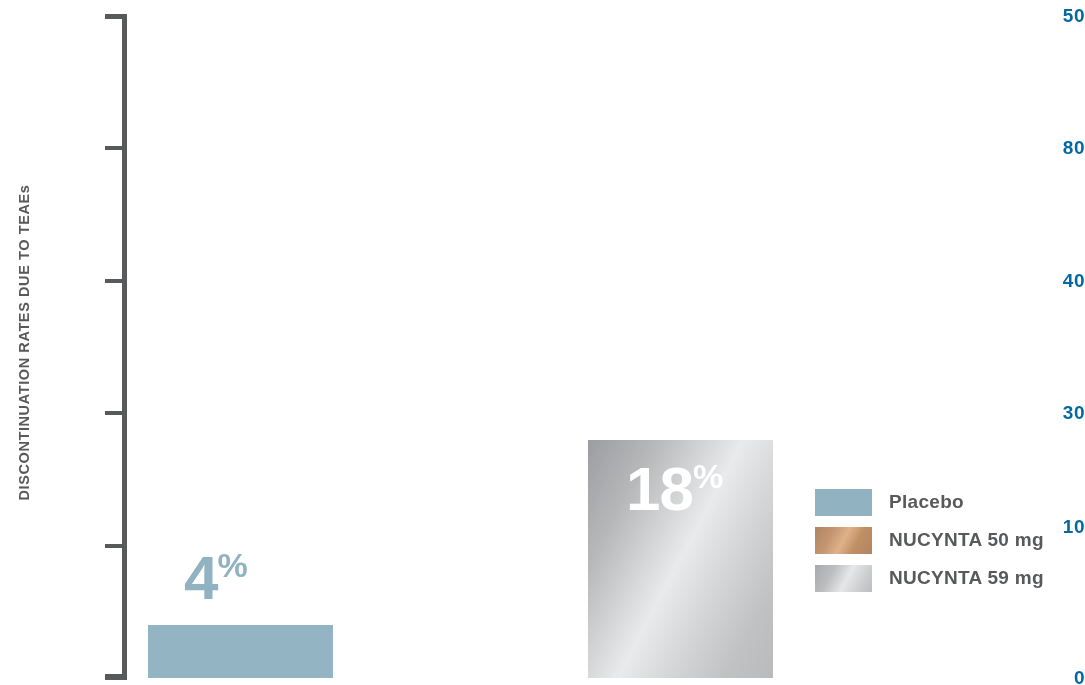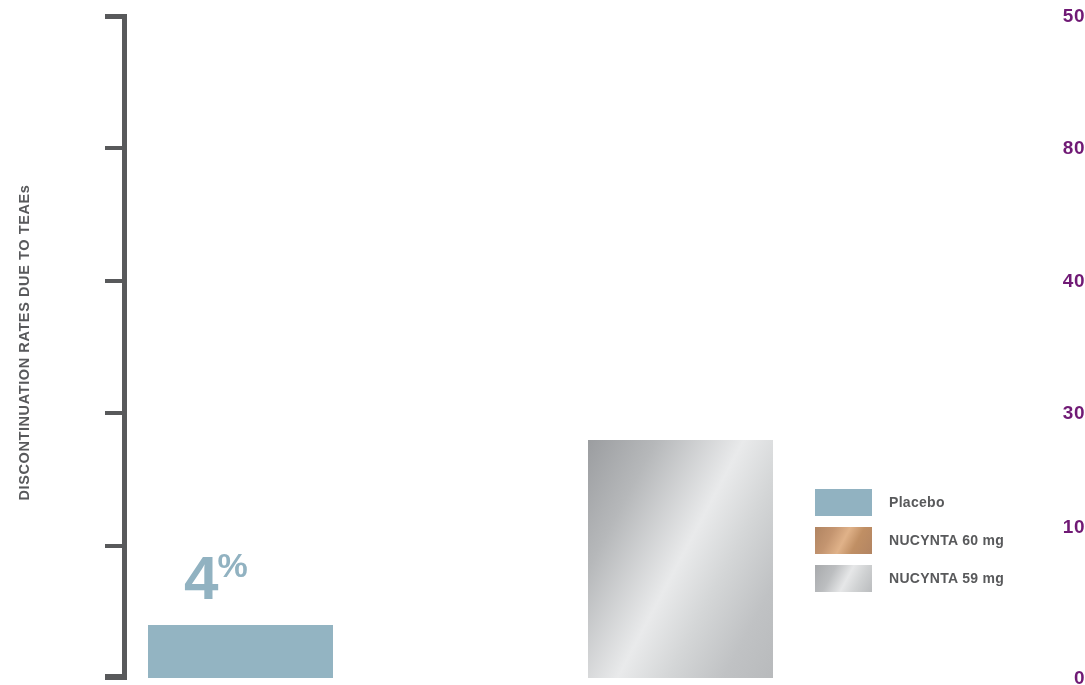--- a/index.html
+++ b/index.html
@@ -68,21 +68,21 @@
     left: 105px;
     width: 22px;
     height: 4px;
     background: #58595b;
   }
   .y-tick-label {
     position: absolute;
     right: 0;
     width: 46px;
     text-align: right;
-    color: #701a75;
+    color: #0369a1;
     font-size: 19px;
     font-weight: bold;
     letter-spacing: 0.5px;
     transform: translateY(-50%);
   }
 
   
   #plot-area {
     position: absolute;
     left: 0;
@@ -121,21 +121,21 @@
     margin-bottom: 8px;
   }
   .legend-swatch {
     width: 57px;
     height: 27px;
     flex: 0 0 auto;
   }
   .legend-label {
     margin-left: 17px;
     color: #58595b;
-    font-size: 14px;
+    font-size: 19px;
     font-weight: bold;
     letter-spacing: 0.3px;
     white-space: nowrap;
   }
 </style>
 </head>
 <body>
 
 <div id="chart-root">
 
@@ -159,30 +159,31 @@
       <div class="y-tick" style="top: 14px;"></div>
       <div class="y-tick-label" style="top: 16px;">50</div>
     </div>
 
   <div id="plot-area">
       <div class="bar" style="left: 148px; width: 185px; height: 52.96px; background: linear-gradient(rgb(147, 180, 194) 0%, rgb(147, 180, 194) 100%);"></div>
       <div class="bar-value" style="color: rgb(145, 178, 193); left: 184px; top: 547.04px;"><span>4</span><span class="pct">%</span></div>
       <div class="bar" style="left: 363px; width: 185px; height: 172.12px;"></div>
       <div class="bar-value" style="color: rgb(255, 255, 255); left: 401px; top: 523.88px;"><span>13</span><span class="pct">%</span></div>
       <div class="bar" style="left: 588px; width: 185px; height: 238.32px; background: linear-gradient(118deg, rgb(155, 157, 160) 0%, rgb(182, 184, 186) 22%, rgb(233, 234, 235) 50%, rgb(212, 214, 215) 66%, rgb(192, 194, 196) 84%, rgb(184, 186, 188) 100%);"></div>
+      <div class="bar-value" style="color: rgb(255, 255, 255); left: 626px; top: 457.68px;"><span>18</span><span class="pct">%</span></div>
     </div>
 
   <div id="legend">
     <div class="legend-row">
       <span class="legend-swatch" style="background:#91b2c1;"></span>
       <span class="legend-label">Placebo</span>
     </div>
     <div class="legend-row">
       <span class="legend-swatch" style="background:linear-gradient(118deg,#b08461 0%,#c49570 28%,#e0b289 50%,#c08f64 70%,#b28462 100%);"></span>
-      <span class="legend-label">NUCYNTA 60 mg</span>
+      <span class="legend-label">NUCYNTA 50 mg</span>
     </div>
     <div class="legend-row">
       <span class="legend-swatch" style="background:linear-gradient(118deg,#a7a9ac 0%,#bcbec0 30%,#e6e7e8 55%,#d0d2d3 75%,#babcbe 100%);"></span>
       <span class="legend-label">NUCYNTA 59 mg</span>
     </div>
   </div>
 
 </div>
 
 </body></html>

